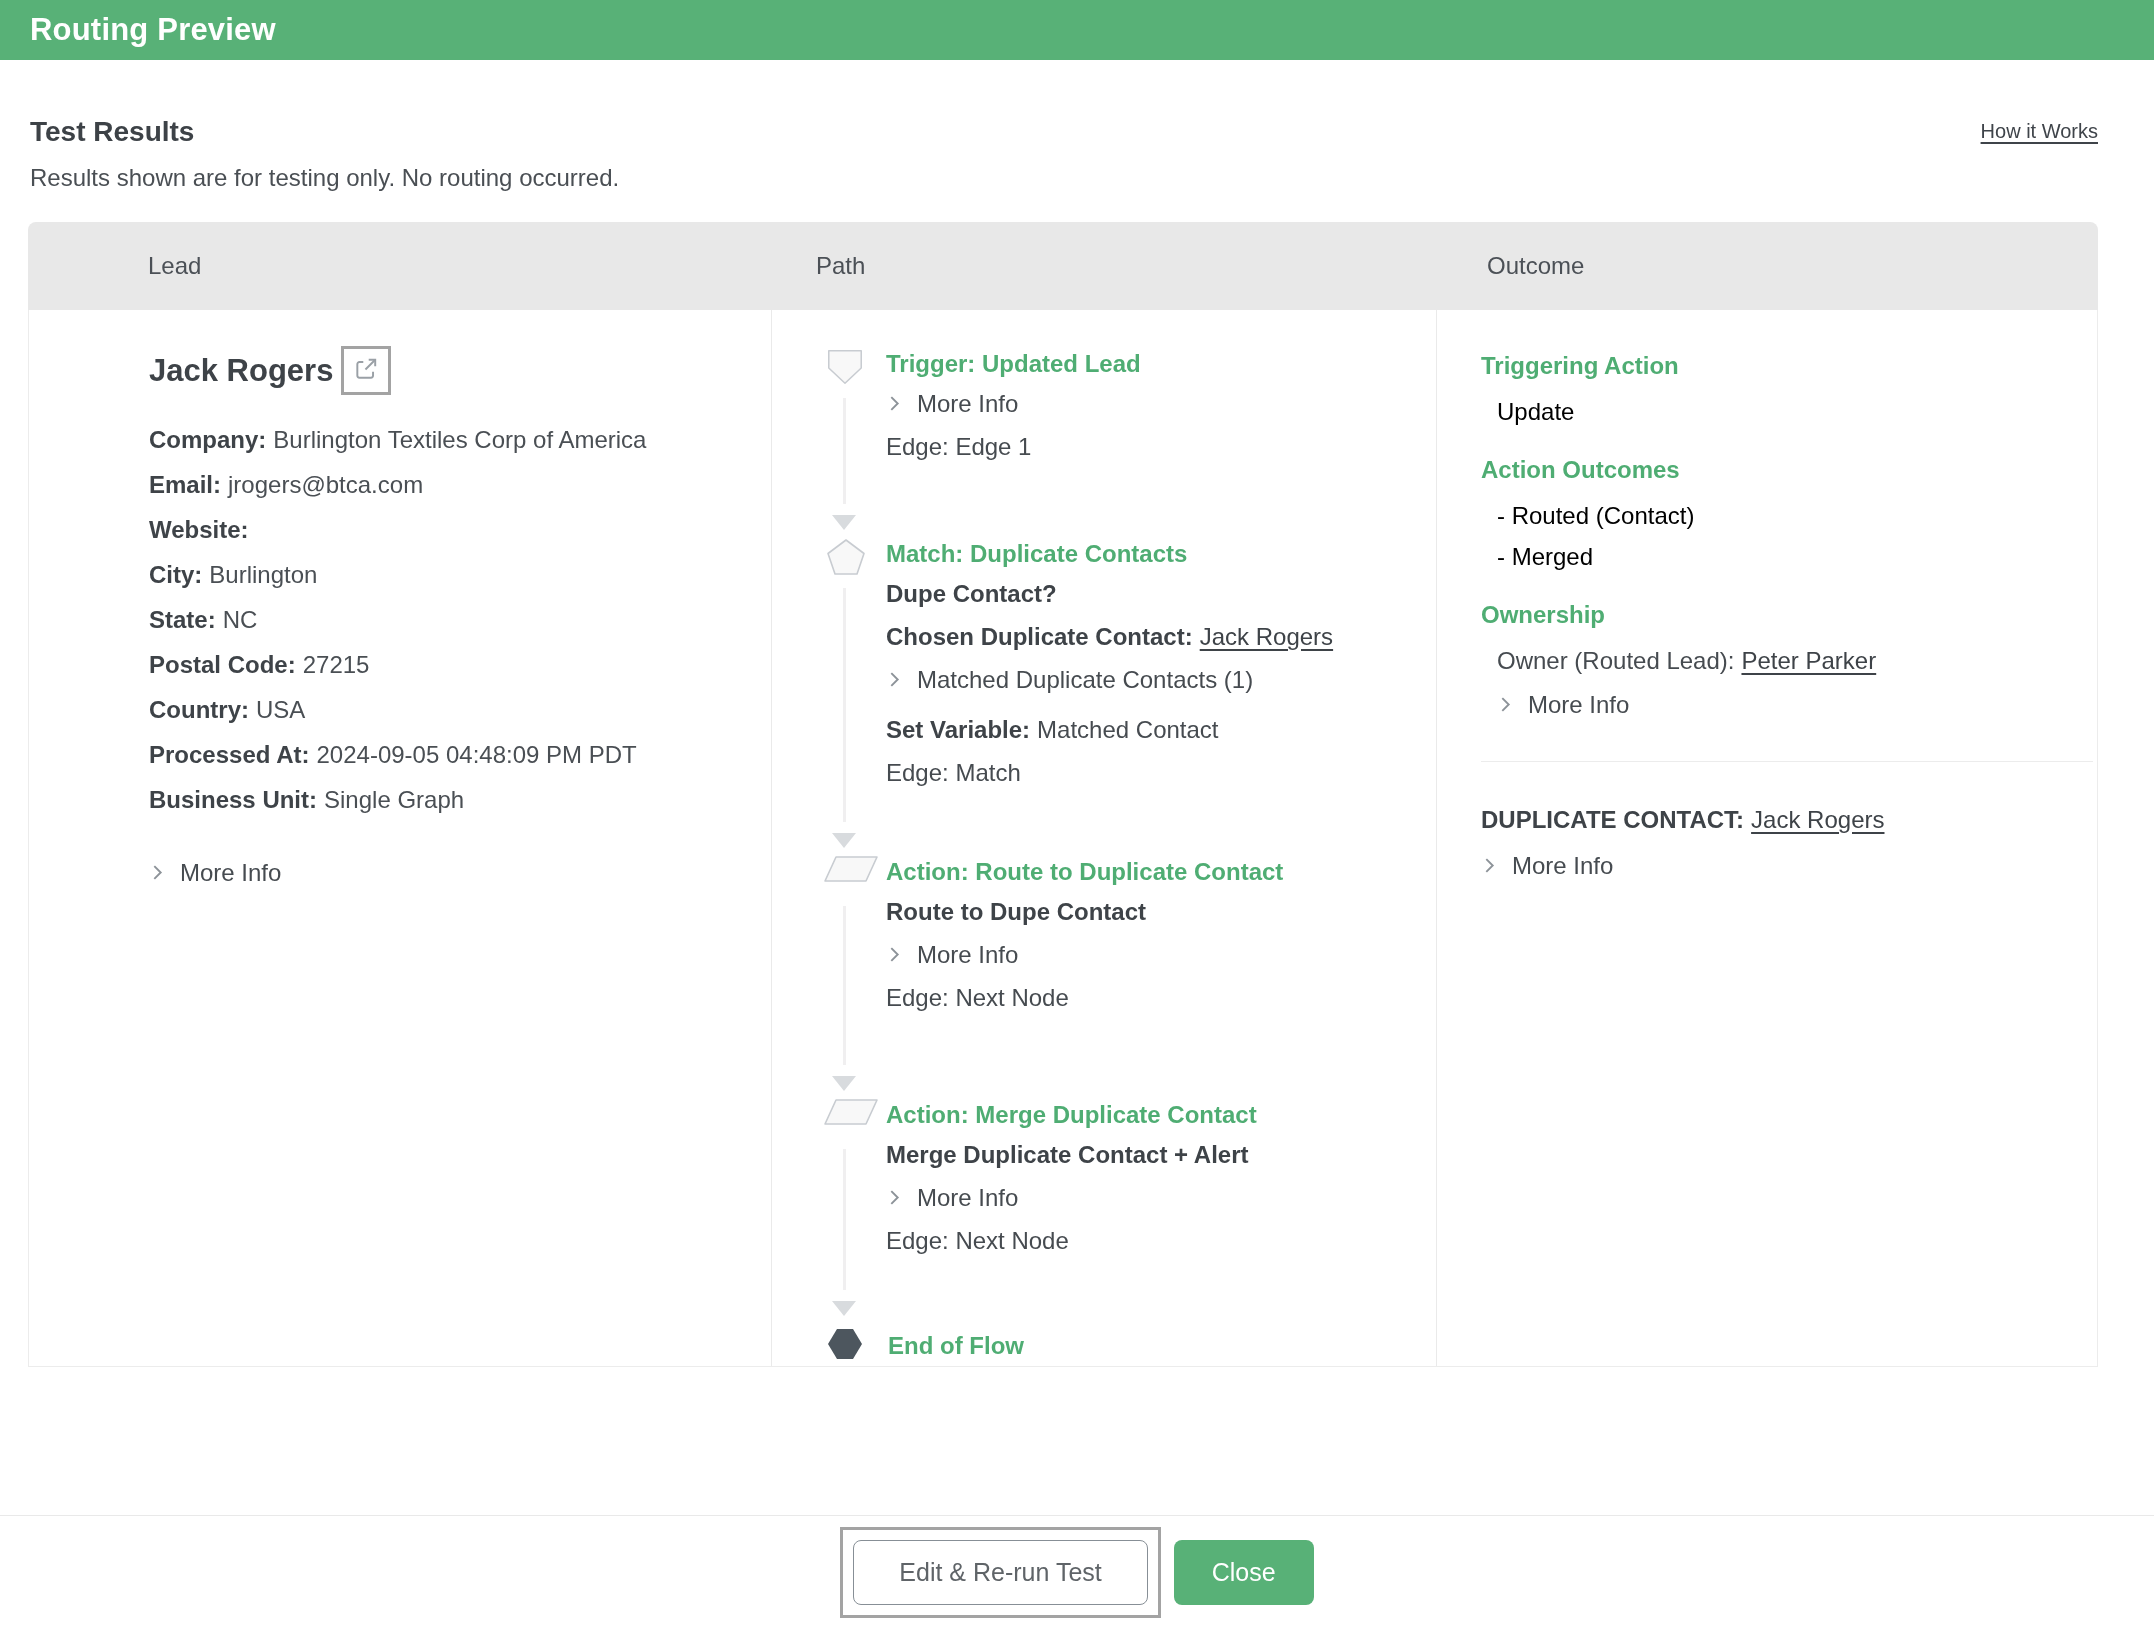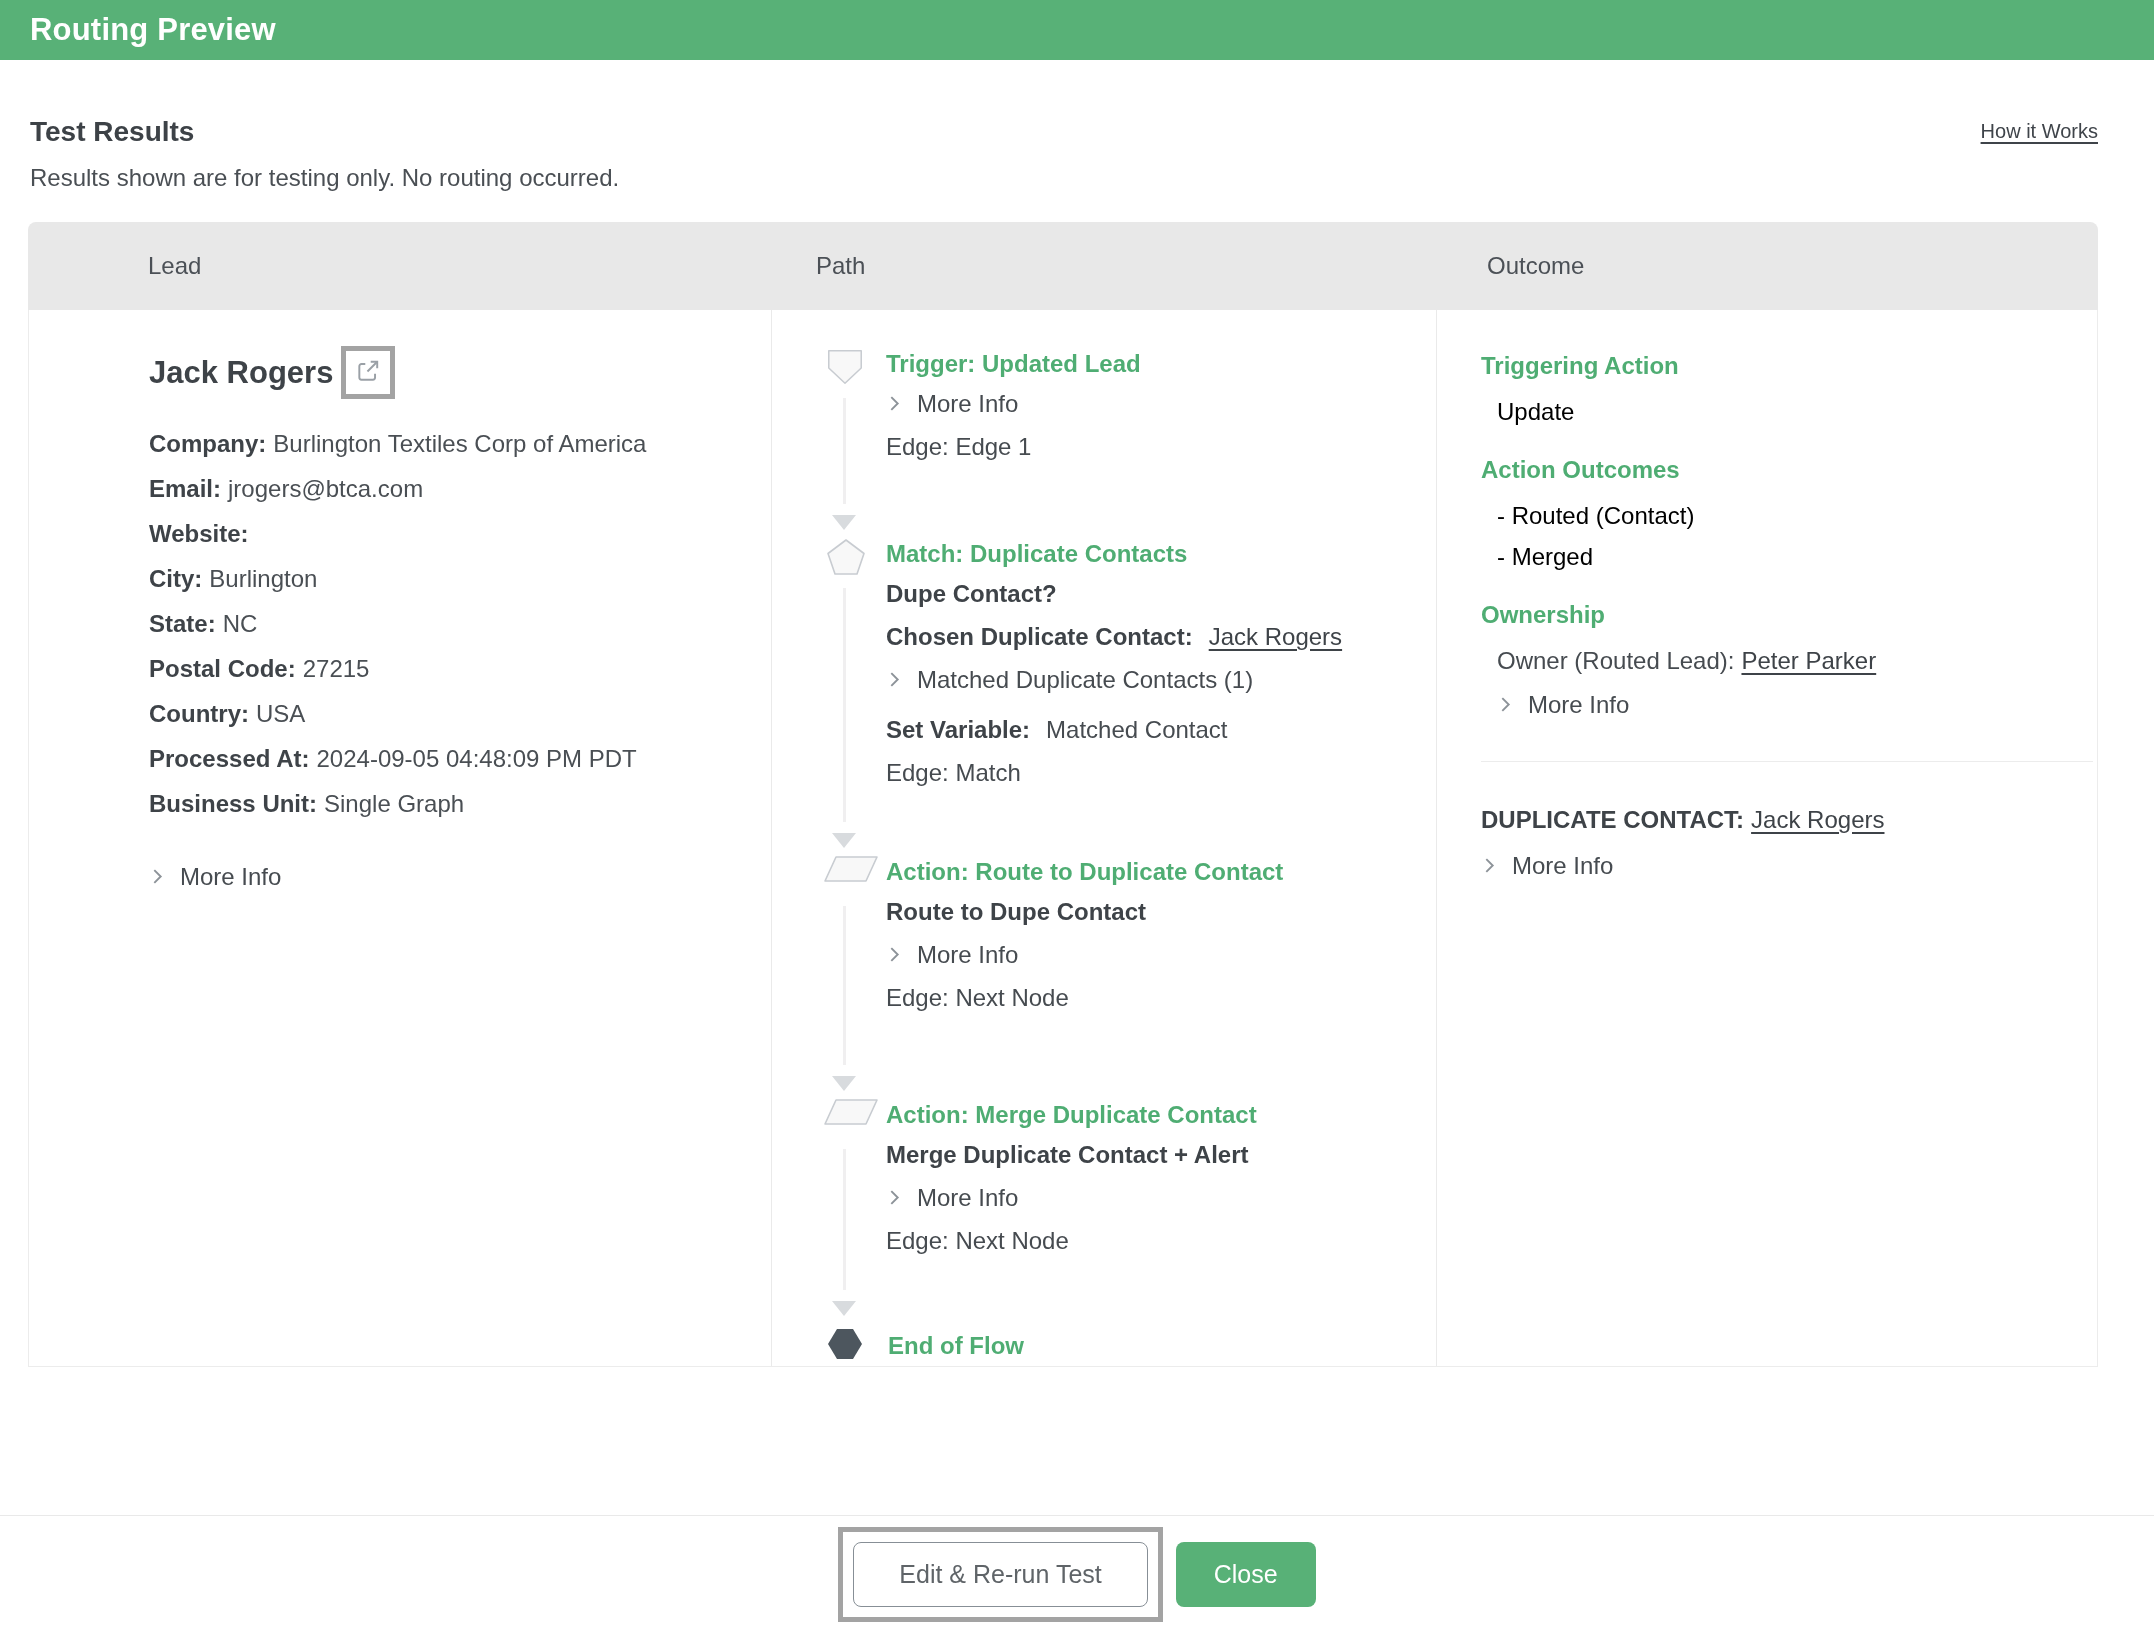--- a/index.html
+++ b/index.html
@@ -26,21 +26,21 @@
   .thead .th2 { padding-left:46px; }
   .thead .th3 { padding-left:52px; }
   .tbody { display:grid; grid-template-columns:742px 665px 663px; background:#fff;
     border:1px solid #ececec; border-top:none; min-height:1039px; }
   .cell + .cell { border-left:1px solid #eaeaea; }
 
   
   .lead-cell { padding:36px 40px 0 120px; }
   .lead-name-row { display:flex; align-items:center; }
   .lead-name-row h3 { font-size:31px; font-weight:700; color:#3e4348; }
-  .annotation { border:5px solid #a3a3a3; display:inline-flex; align-items:center;
+  .annotation { border:3px solid #a3a3a3; display:inline-flex; align-items:center;
     justify-content:center; }
   .annotation.icon-box { margin-left:8px; padding:7px 9px; }
   .ext-link-btn { display:inline-flex; cursor:pointer; background:none; border:none; }
   .fields { margin-top:32px; }
   .fld { font-size:24px; line-height:26px; margin-bottom:19px; color:#4a4f54; }
   .fld b { color:#3e4348; font-weight:700; margin-right:7px; }
   .more-info { display:flex; align-items:center; margin-top:46px; cursor:pointer;
     font-size:24px; color:#464b50; }
   .more-info svg { margin-right:14px; flex:0 0 auto; }
 
@@ -49,21 +49,21 @@
   .pnode { position:relative; padding-left:62px; }
   .pnode .node-icon { position:absolute; left:0; top:-4px; }
   .pnode.with-line::before { content:""; position:absolute; left:19px; top:48px;
     bottom:36px; width:3px; background:#f0eff0; }
   .pnode .arrow { position:absolute; left:8px; bottom:10px; width:0; height:0;
     border-left:12px solid transparent; border-right:12px solid transparent;
     border-top:15px solid #d8dbde; }
   .pnode h4 { font-size:24px; font-weight:700; color:#4fad73; line-height:28px; margin-bottom:12px; }
   .prow { font-size:24px; line-height:28px; margin-bottom:15px; color:#464b50; }
   .prow.bold { font-weight:700; color:#3e4348; }
-  .prow b { font-weight:700; color:#3e4348; margin-right:16px; }
+  .prow b { font-weight:700; color:#3e4348; margin-right:7px; }
   .prow.expander { display:flex; align-items:center; cursor:pointer; }
   .prow.expander svg { margin-right:14px; flex:0 0 auto; }
   .prow.setvar { margin-top:22px; }
   .n-trigger { padding-bottom:64px; }
   .n-match { padding-bottom:56px; }
   .n-action1 { padding-bottom:74px; }
   .n-action2 { padding-bottom:56px; }
   .pnode.end { display:flex; align-items:center; padding-left:0; }
   .pnode.end .node-icon { position:static; margin:0 24px 0 2px; }
   .pnode.end h4 { margin-bottom:0; }

